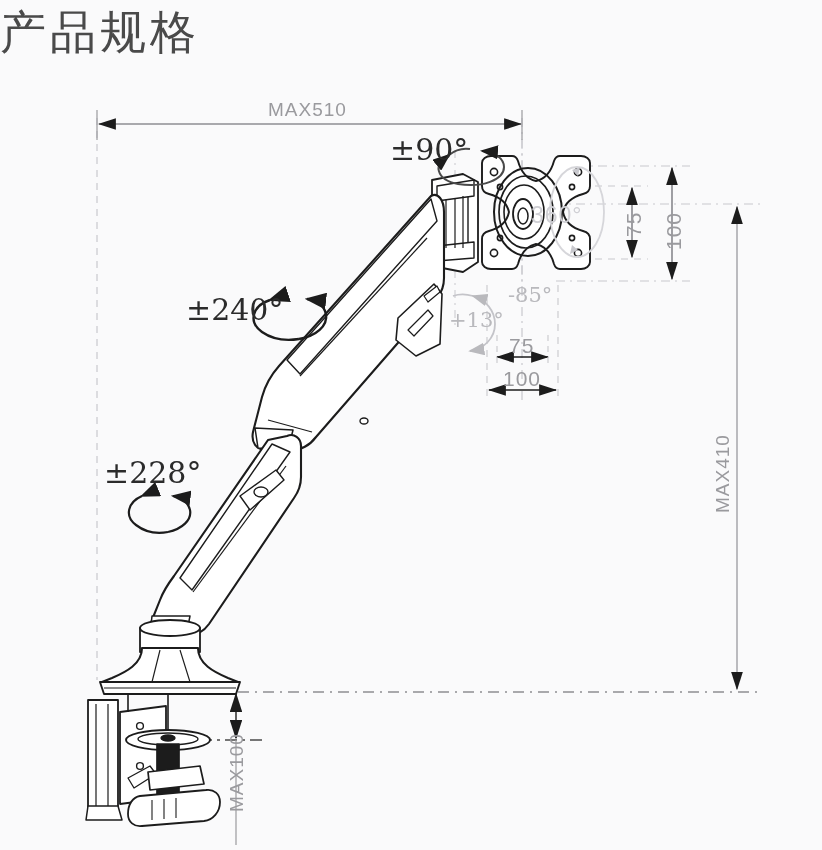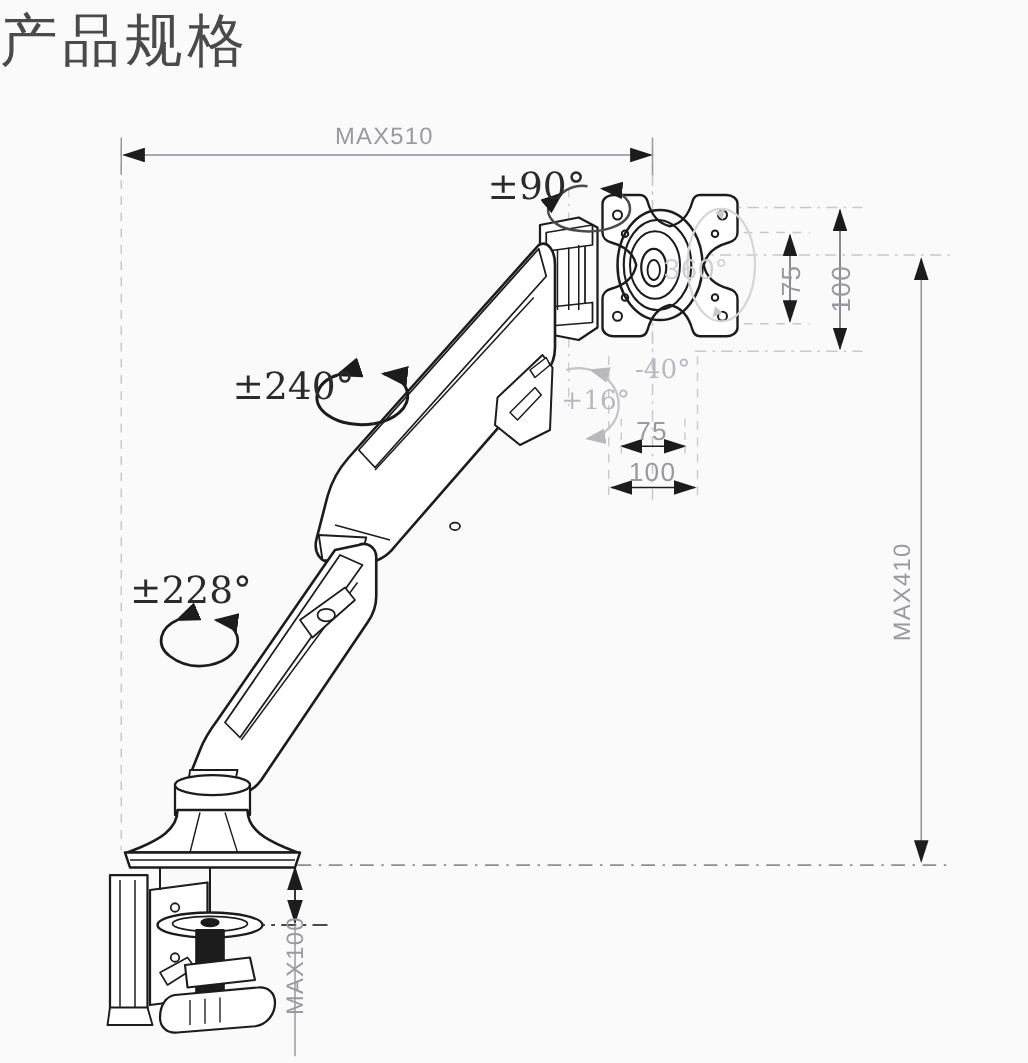--- a/index.html
+++ b/index.html
@@ -320,17 +320,17 @@
   <div class="dim-label" style="left:503px;top:367px;font-size:21px;">100</div>
 
   <div class="ang-label" style="left:390px;top:132px;">±90°</div>
 
   <div class="ang-label" style="left:186px;top:292px;">±240°</div>
 
   <div class="ang-label" style="left:104px;top:455px;">±228°</div>
 
   <div class="ang-label rot360" style="left:531px;top:202px;">360°</div>
 
-  <div class="ang-label faint" style="left:449px;top:308px;font-size:21px;">+16°</div>
-
-  <div class="ang-label faint" style="left:508px;top:283px;font-size:21px;">-40°</div>
+  <div class="ang-label faint" style="left:449px;top:308px;font-size:21px;">+13°</div>
+
+  <div class="ang-label faint" style="left:508px;top:283px;font-size:21px;">-85°</div>
 
 </div>
 
 </body></html>

